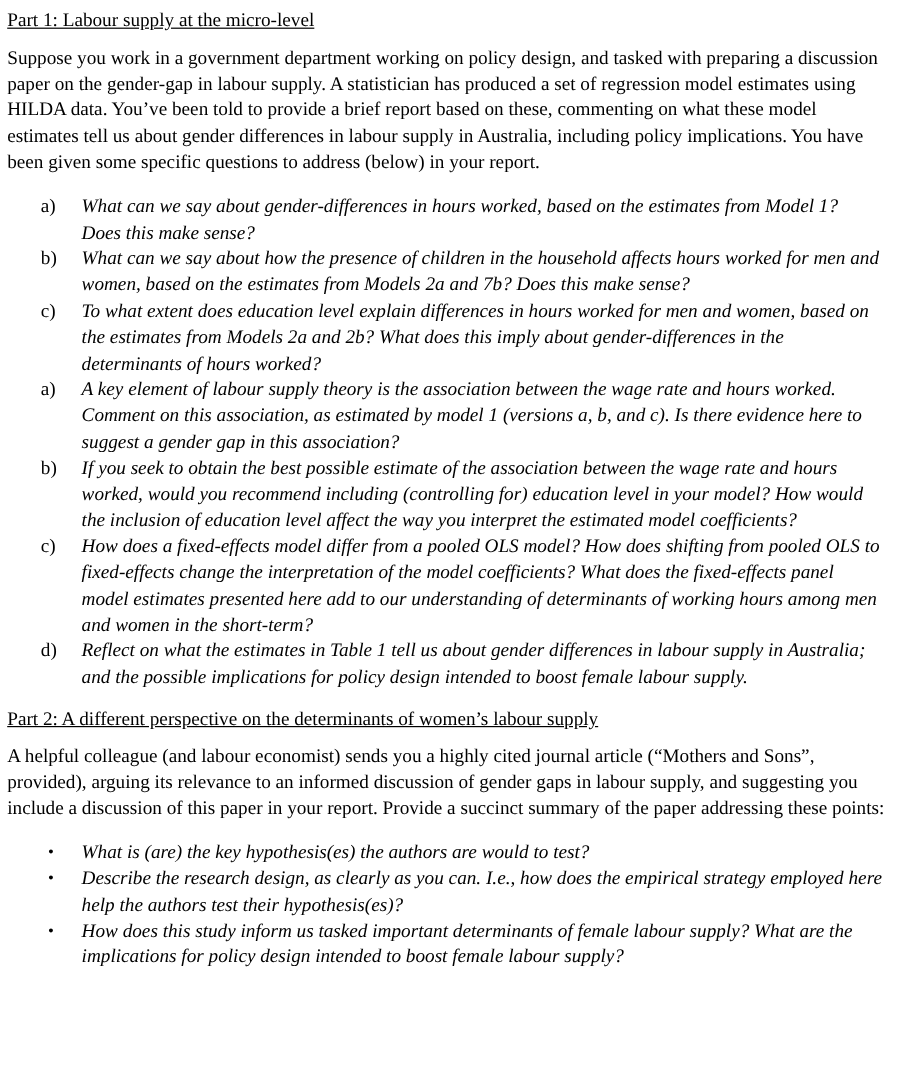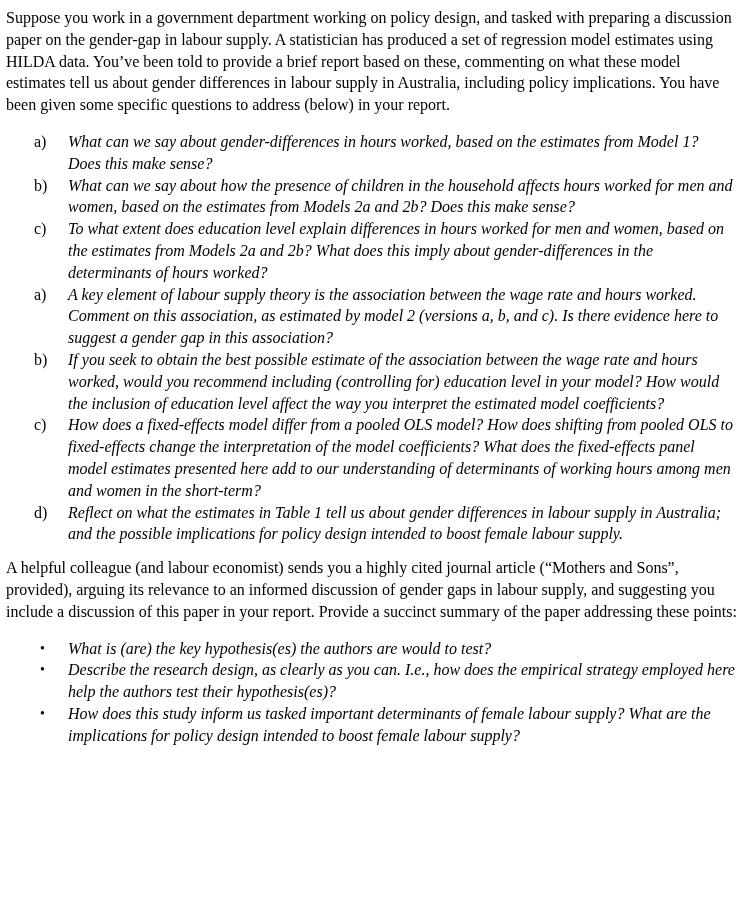--- a/index.html
+++ b/index.html
@@ -56,54 +56,56 @@
     flex: 1 1 auto;
     padding-right: 2px;
     font-style: italic;
   }
 </style>
 </head>
 <body>
 
 <div class="page">
 
+  <h1 class="section-heading">Part 1: Labour supply at the micro-level</h1>
 
   <p class="intro-paragraph">Suppose you work in a government department working on policy design, and tasked with preparing a discussion paper on the gender-gap in labour supply. A statistician has produced a set of regression model estimates using HILDA data. You’ve been told to provide a brief report based on these, commenting on what these model estimates tell us about gender differences in labour supply in Australia, including policy implications. You have been given some specific questions to address (below) in your report.</p>
 
   <div class="question-list">
       <div class="list-item">
         <span class="marker">a)</span>
         <span class="item-text">What can we say about gender-differences in hours worked, based on the estimates from Model 1? Does this make sense?</span>
       </div>
       <div class="list-item">
         <span class="marker">b)</span>
-        <span class="item-text">What can we say about how the presence of children in the household affects hours worked for men and women, based on the estimates from Models 2a and 2b? Does this make sense?</span>
+        <span class="item-text">What can we say about how the presence of children in the household affects hours worked for men and women, based on the estimates from Models 2a and 7b? Does this make sense?</span>
       </div>
       <div class="list-item">
         <span class="marker">c)</span>
         <span class="item-text">To what extent does education level explain differences in hours worked for men and women, based on the estimates from Models 2a and 2b? What does this imply about gender-differences in the determinants of hours worked?</span>
       </div>
       <div class="list-item">
         <span class="marker">a)</span>
-        <span class="item-text">A key element of labour supply theory is the association between the wage rate and hours worked. Comment on this association, as estimated by model 2 (versions a, b, and c). Is there evidence here to suggest a gender gap in this association?</span>
+        <span class="item-text">A key element of labour supply theory is the association between the wage rate and hours worked. Comment on this association, as estimated by model 1 (versions a, b, and c). Is there evidence here to suggest a gender gap in this association?</span>
       </div>
       <div class="list-item">
         <span class="marker">b)</span>
         <span class="item-text">If you seek to obtain the best possible estimate of the association between the wage rate and hours worked, would you recommend including (controlling for) education level in your model? How would the inclusion of education level affect the way you interpret the estimated model coefficients?</span>
       </div>
       <div class="list-item">
         <span class="marker">c)</span>
         <span class="item-text">How does a fixed-effects model differ from a pooled OLS model? How does shifting from pooled OLS to fixed-effects change the interpretation of the model coefficients? What does the fixed-effects panel model estimates presented here add to our understanding of determinants of working hours among men and women in the short-term?</span>
       </div>
       <div class="list-item">
         <span class="marker">d)</span>
         <span class="item-text">Reflect on what the estimates in Table 1 tell us about gender differences in labour supply in Australia; and the possible implications for policy design intended to boost female labour supply.</span>
       </div>
     </div>
 
+  <h1 class="section-heading part2">Part 2: A different perspective on the determinants of women’s labour supply</h1>
 
   <p class="intro-paragraph part2">A helpful colleague (and labour economist) sends you a highly cited journal article (“Mothers and Sons”, provided), arguing its relevance to an informed discussion of gender gaps in labour supply, and suggesting you include a discussion of this paper in your report. Provide a succinct summary of the paper addressing these points:</p>
 
   <div class="bullet-list">
       <div class="list-item">
         <span class="marker">•</span>
         <span class="item-text">What is (are) the key hypothesis(es) the authors are would to test?</span>
       </div>
       <div class="list-item">
         <span class="marker">•</span>

